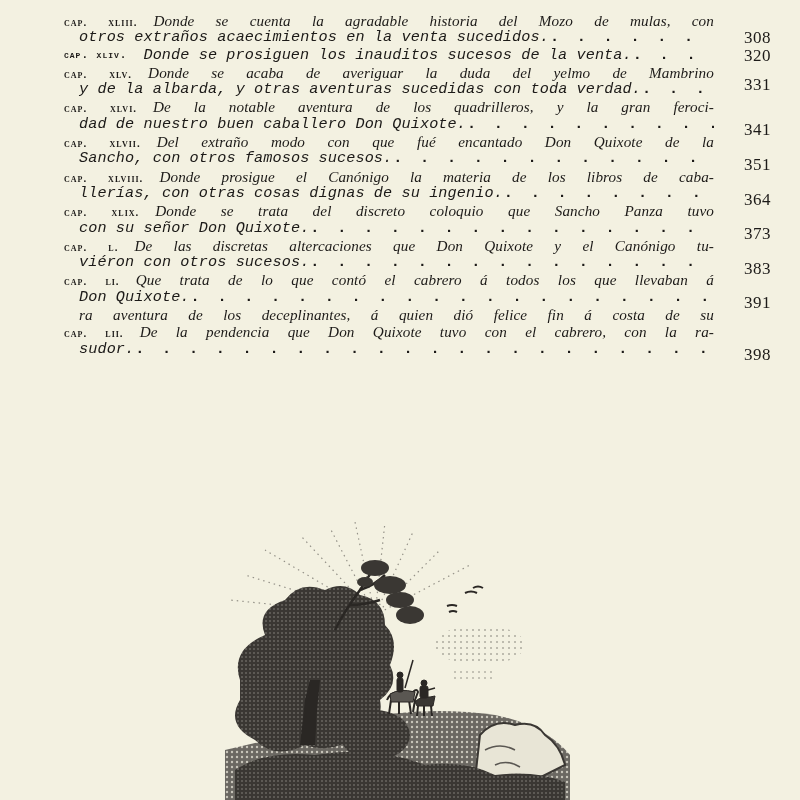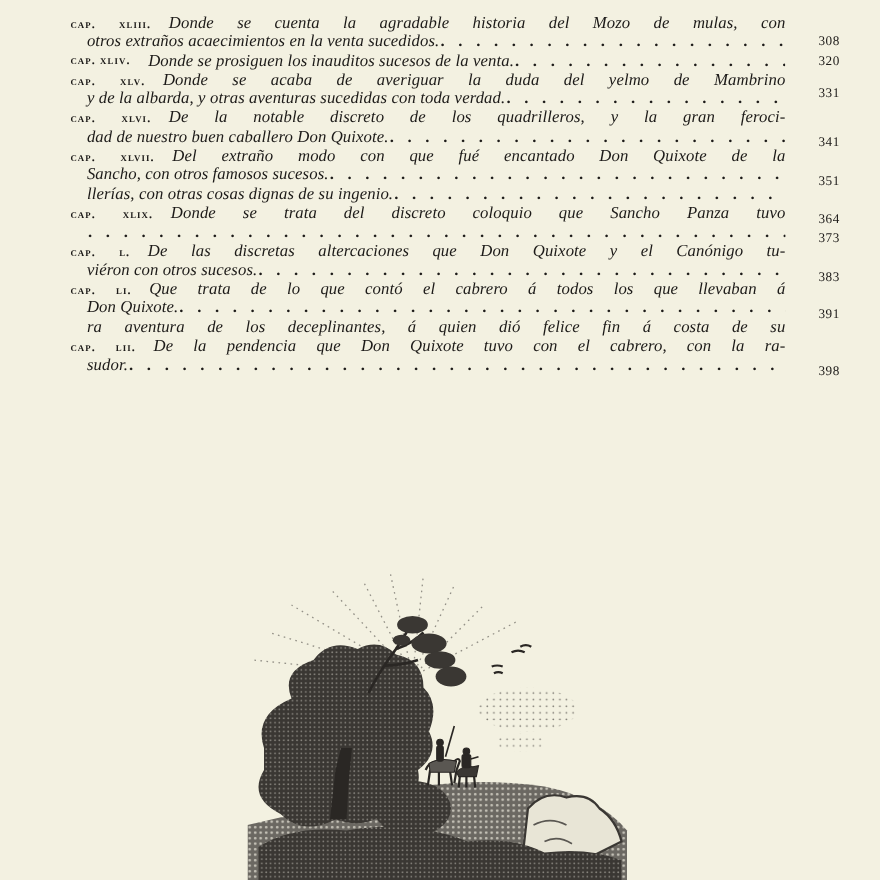--- a/index.html
+++ b/index.html
@@ -39,20 +39,21 @@
     .line.first {
       padding-left: 0;
     }
     .line.cont {
       padding-left: 15px;
     }
     .line.last {
       text-align: left;
       text-align-last: left;
       display: flex;
+      font-family: Liberation Mono, monospace;
     }
     .cap {
       font-style: normal;
       font-variant: small-caps;
       text-transform: lowercase;
       font-weight: bold;
       font-size: 11px;
       letter-spacing: 1px;
       margin-right: 16px;
     }
@@ -67,21 +68,21 @@
       letter-spacing: 4.3px;
       margin-left: 1px;
       font-weight: bold;
     }
     .page-num {
       position: absolute;
       right: -76px;
       width: 46px;
       text-align: left;
       font-style: normal;
-      font-size: 12px;
+      font-size: 17px;
       line-height: 17px;
       letter-spacing: 0.5px;
     }
     .engraving {
       position: absolute;
       left: 225px;
       top: 520px;
       width: 350px;
       height: 280px;
     }
@@ -117,48 +118,50 @@
   <div class="entry">
     <div class="line first"><span class="cap">CAP. XLV.</span><span>Donde se acaba de averiguar la duda del yelmo de Mambrino</span></div>
     <div class="line cont last">
         <span class="title-text">y de la albarda, y otras aventuras sucedidas con toda verdad.</span>
         <span class="leader">. . . . . . . . . . . . . . . . . . . . . . . . . . . . . . . . . . . . . . . . . . . . . . . . . . . . . . . . . . . . . . . . . . . . . . . .</span>
       </div>
     <div class="page-num" style="top:12px">331</div>
   </div>
 
   <div class="entry">
-    <div class="line first"><span class="cap">CAP. XLVI.</span><span>De la notable discreto de los quadrilleros, y la gran feroci-</span></div>
+    <div class="line first"><span class="cap">CAP. XLVI.</span><span>De la notable aventura de los quadrilleros, y la gran feroci-</span></div>
     <div class="line cont last">
         <span class="title-text">dad de nuestro buen caballero Don Quixote.</span>
         <span class="leader">. . . . . . . . . . . . . . . . . . . . . . . . . . . . . . . . . . . . . . . . . . . . . . . . . . . . . . . . . . . . . . . . . . . . . . . .</span>
       </div>
     <div class="page-num" style="top:23px">341</div>
   </div>
 
   <div class="entry">
     <div class="line first"><span class="cap">CAP. XLVII.</span><span>Del extraño modo con que fué encantado Don Quixote de la</span></div>
     <div class="line cont last">
         <span class="title-text">Sancho, con otros famosos sucesos.</span>
         <span class="leader">. . . . . . . . . . . . . . . . . . . . . . . . . . . . . . . . . . . . . . . . . . . . . . . . . . . . . . . . . . . . . . . . . . . . . . . .</span>
       </div>
     <div class="page-num" style="top:23px">351</div>
   </div>
 
   <div class="entry">
+    <div class="line first"><span class="cap">CAP. XLVIII.</span><span>Donde prosigue el Canónigo la materia de los libros de caba-</span></div>
     <div class="line cont last">
         <span class="title-text">llerías, con otras cosas dignas de su ingenio.</span>
         <span class="leader">. . . . . . . . . . . . . . . . . . . . . . . . . . . . . . . . . . . . . . . . . . . . . . . . . . . . . . . . . . . . . . . . . . . . . . . .</span>
       </div>
     <div class="page-num" style="top:23px">364</div>
   </div>
 
   <div class="entry">
     <div class="line first"><span class="cap">CAP. XLIX.</span><span>Donde se trata del discreto coloquio que Sancho Panza tuvo</span></div>
     <div class="line cont last">
+        <span class="title-text">con su señor Don Quixote.</span>
         <span class="leader">. . . . . . . . . . . . . . . . . . . . . . . . . . . . . . . . . . . . . . . . . . . . . . . . . . . . . . . . . . . . . . . . . . . . . . . .</span>
       </div>
     <div class="page-num" style="top:23px">373</div>
   </div>
 
   <div class="entry">
     <div class="line first"><span class="cap">CAP. L.</span><span>De las discretas altercaciones que Don Quixote y el Canónigo tu-</span></div>
     <div class="line cont last">
         <span class="title-text">viéron con otros sucesos.</span>
         <span class="leader">. . . . . . . . . . . . . . . . . . . . . . . . . . . . . . . . . . . . . . . . . . . . . . . . . . . . . . . . . . . . . . . . . . . . . . . .</span>

